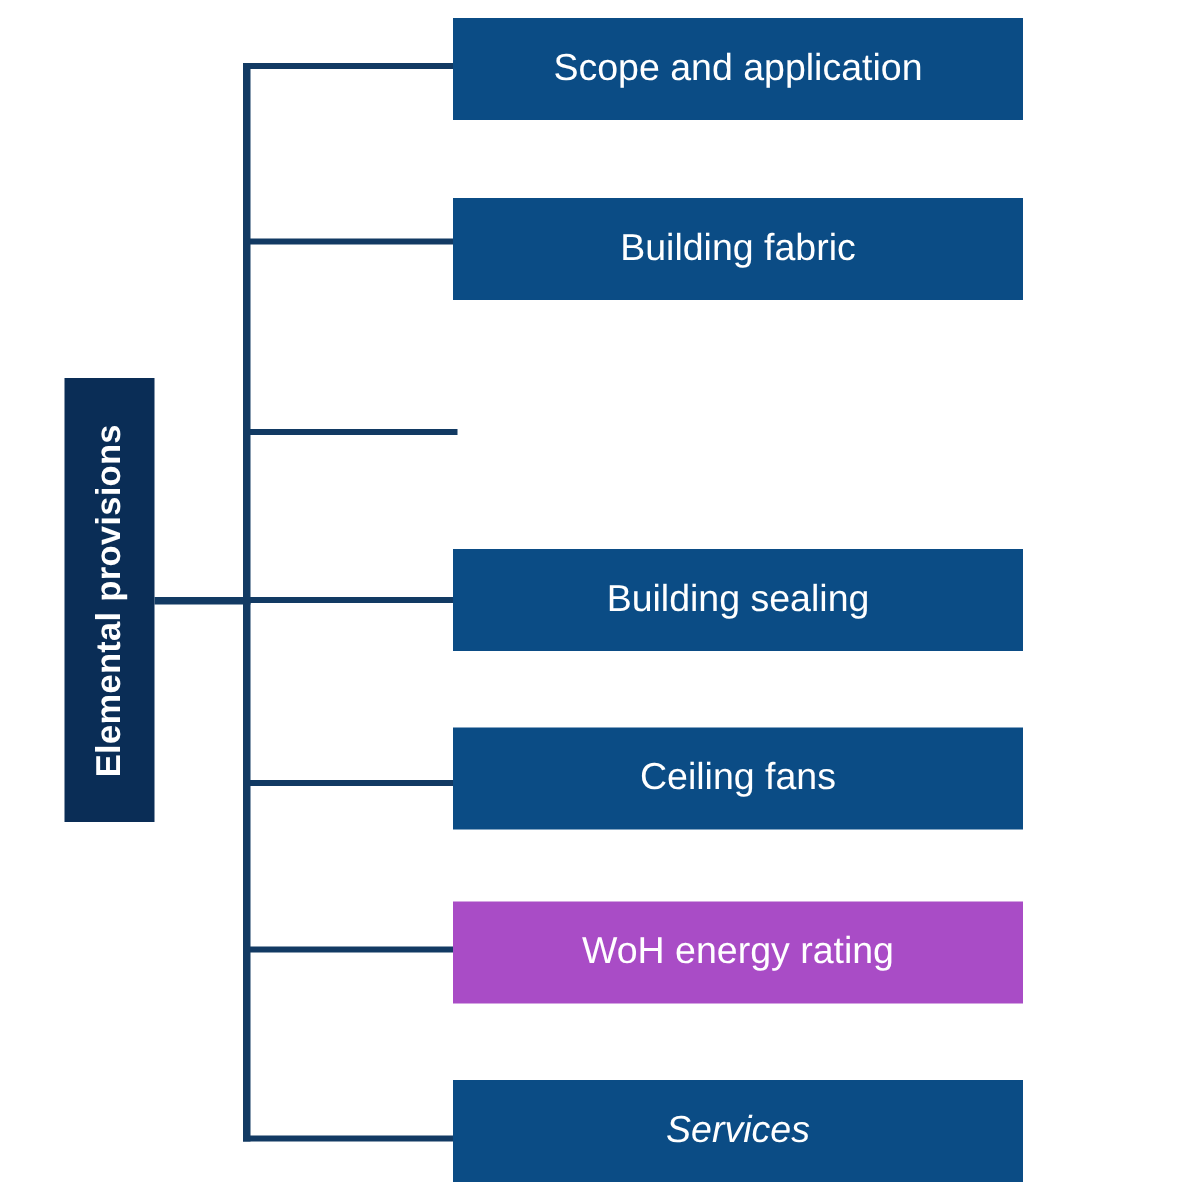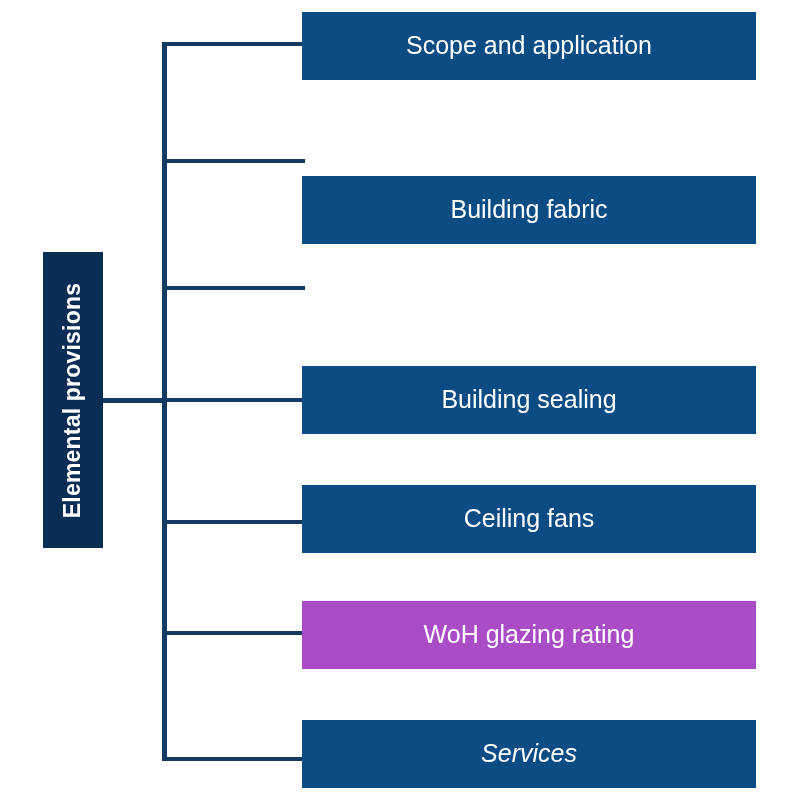--- a/index.html
+++ b/index.html
@@ -64,21 +64,21 @@
   .conn-branch {          
     left: 162px;
     width: 143px;
     height: 4px;
   }
 
   
   .leaf-box {
     position: absolute;
     left: 302px;
-    width: 454px;
+    width: 380px;
     height: 68px;
     display: flex;
     align-items: center;
     justify-content: center;
     box-sizing: border-box;
   }
   .leaf-box.blue   { background: #0b4c85; }
   .leaf-box.purple { background: #a94cc6; }
   .leaf-box .leaf-label {
     color: #ffffff;
@@ -106,34 +106,34 @@
   <div class="conn conn-branch" style="top:286px;"></div>
   <div class="conn conn-branch" style="top:398px;"></div>
   <div class="conn conn-branch" style="top:520px;"></div>
   <div class="conn conn-branch" style="top:631px;"></div>
   <div class="conn conn-branch" style="top:757px;"></div>
 
   <div class="leaf-box blue" style="top:12px;">
     <span class="leaf-label">Scope and application</span>
   </div>
 
-  <div class="leaf-box blue" style="top:132px;margin-top:44px;">
+  <div class="leaf-box blue" style="top:132px;">
     <span class="leaf-label">Building fabric</span>
   </div>
 
 
   <div class="leaf-box blue" style="top:366px;">
     <span class="leaf-label">Building sealing</span>
   </div>
 
   <div class="leaf-box blue" style="top:485px;">
     <span class="leaf-label">Ceiling fans</span>
   </div>
 
   <div class="leaf-box purple" style="top:601px;">
-    <span class="leaf-label">WoH glazing rating</span>
+    <span class="leaf-label">WoH energy rating</span>
   </div>
 
   <div class="leaf-box blue" style="top:720px;font-style:italic;">
     <span class="leaf-label">Services</span>
   </div>
 
 </div>
 
 </body></html>

